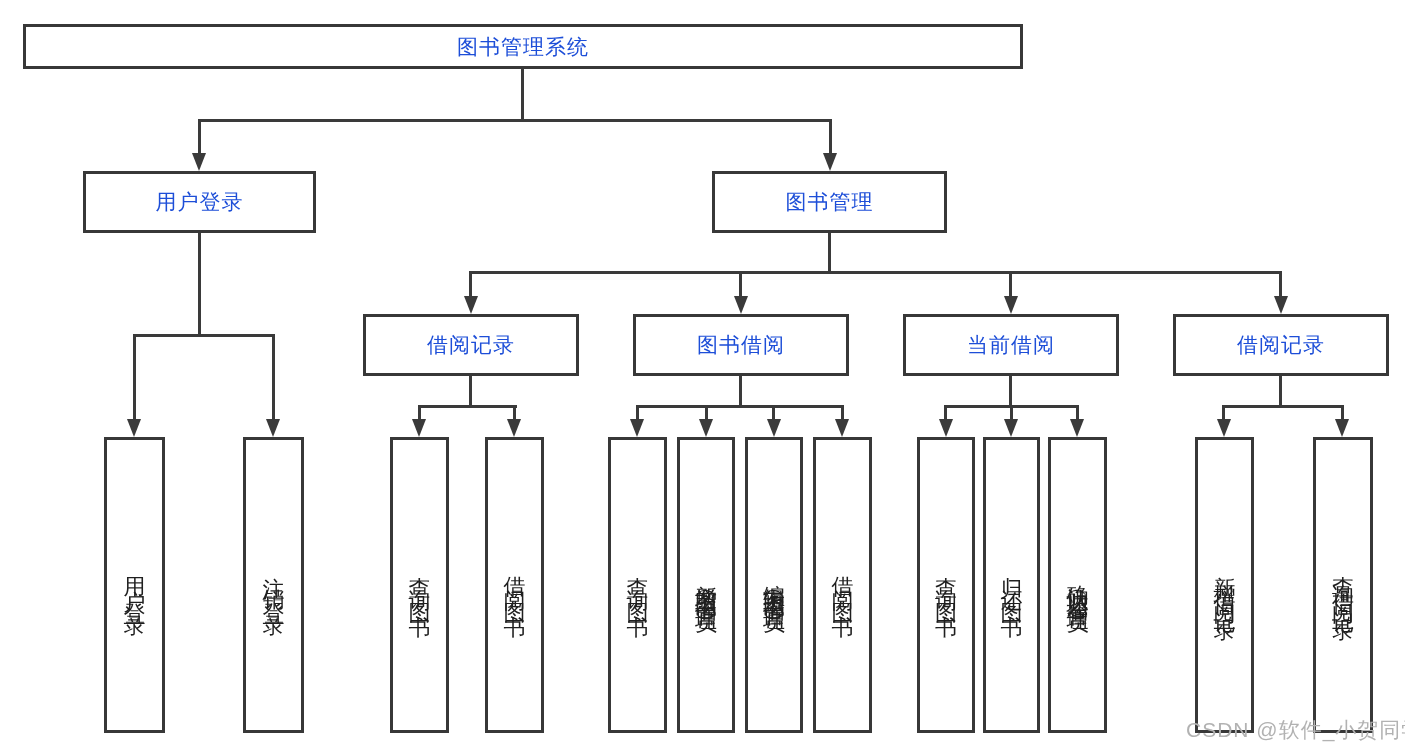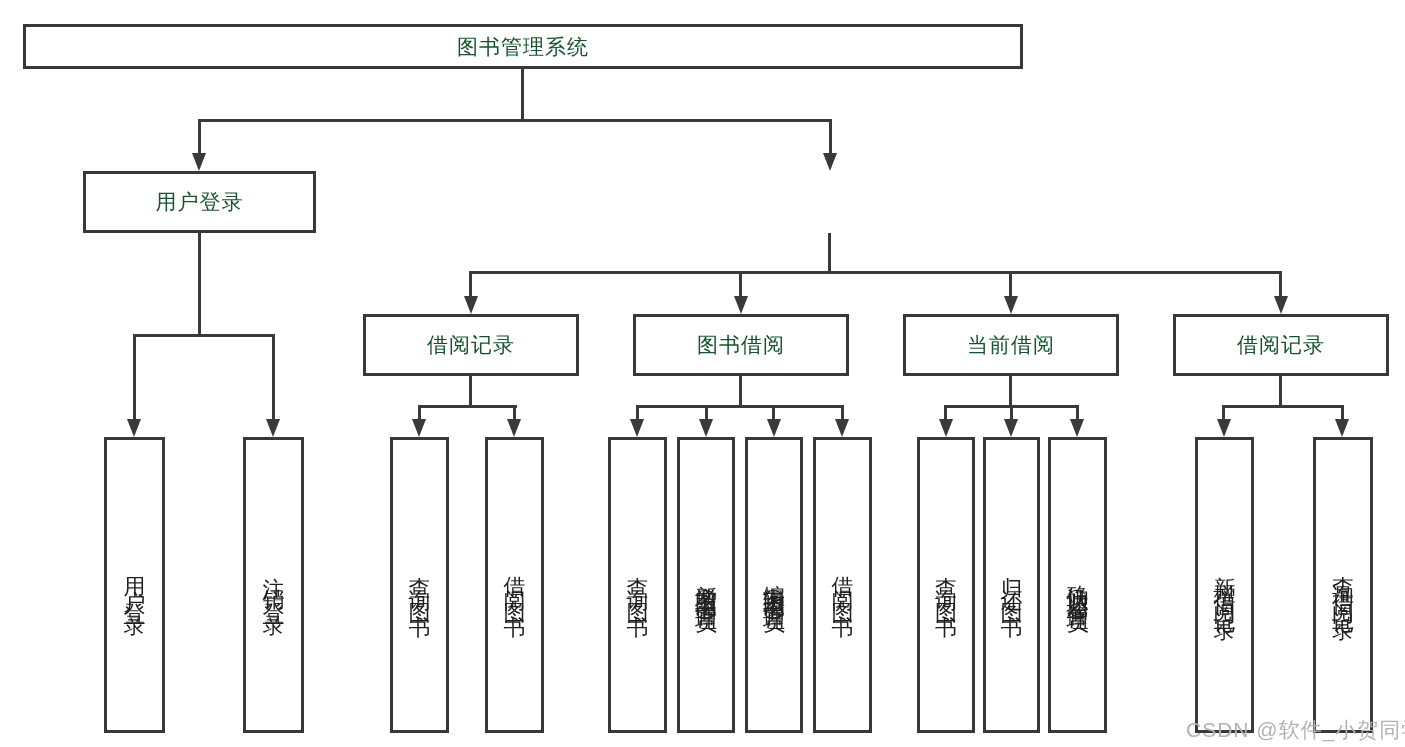--- a/index.html
+++ b/index.html
@@ -22,21 +22,21 @@
     border: 3px solid #383838;
     box-sizing: border-box;
     display: flex;
     align-items: center;
     justify-content: center;
     z-index: 2;
   }
   .hbox {
     font-size: 21px;
     letter-spacing: 1px;
-    color: #14532d;
+    color: #1d4ed8;
   }
   .vbox {
     font-size: 22px;
     color: #1f1f1f;
   }
   .vbox > span {
     writing-mode: vertical-rl;
     text-orientation: mixed;
     line-height: 1;
   }
@@ -127,20 +127,21 @@
   <div class="arrow" style="left:835px;top:419px;"></div>
   <div class="arrow" style="left:939px;top:419px;"></div>
   <div class="arrow" style="left:1004px;top:419px;"></div>
   <div class="arrow" style="left:1070px;top:419px;"></div>
   <div class="arrow" style="left:1217px;top:419px;"></div>
   <div class="arrow" style="left:1335px;top:419px;"></div>
 
   <div class="box hbox" style="left:23px;top:24px;width:1000px;height:45px;">图书管理系统</div>
 
   <div class="box hbox" style="left:83px;top:171px;width:233px;height:62px;">用户登录</div>
+  <div class="box hbox" style="left:712px;top:171px;width:235px;height:62px;">图书管理</div>
 
   <div class="box hbox" style="left:363px;top:314px;width:216px;height:62px;">借阅记录</div>
   <div class="box hbox" style="left:633px;top:314px;width:216px;height:62px;">图书借阅</div>
   <div class="box hbox" style="left:903px;top:314px;width:216px;height:62px;">当前借阅</div>
   <div class="box hbox" style="left:1173px;top:314px;width:216px;height:62px;">借阅记录</div>
 
   <div class="box vbox ls-wide" style="left:104px;top:437px;width:61px;height:296px;">
     <span>用户登录</span>
   </div>
   <div class="box vbox ls-wide" style="left:243px;top:437px;width:61px;height:296px;">

